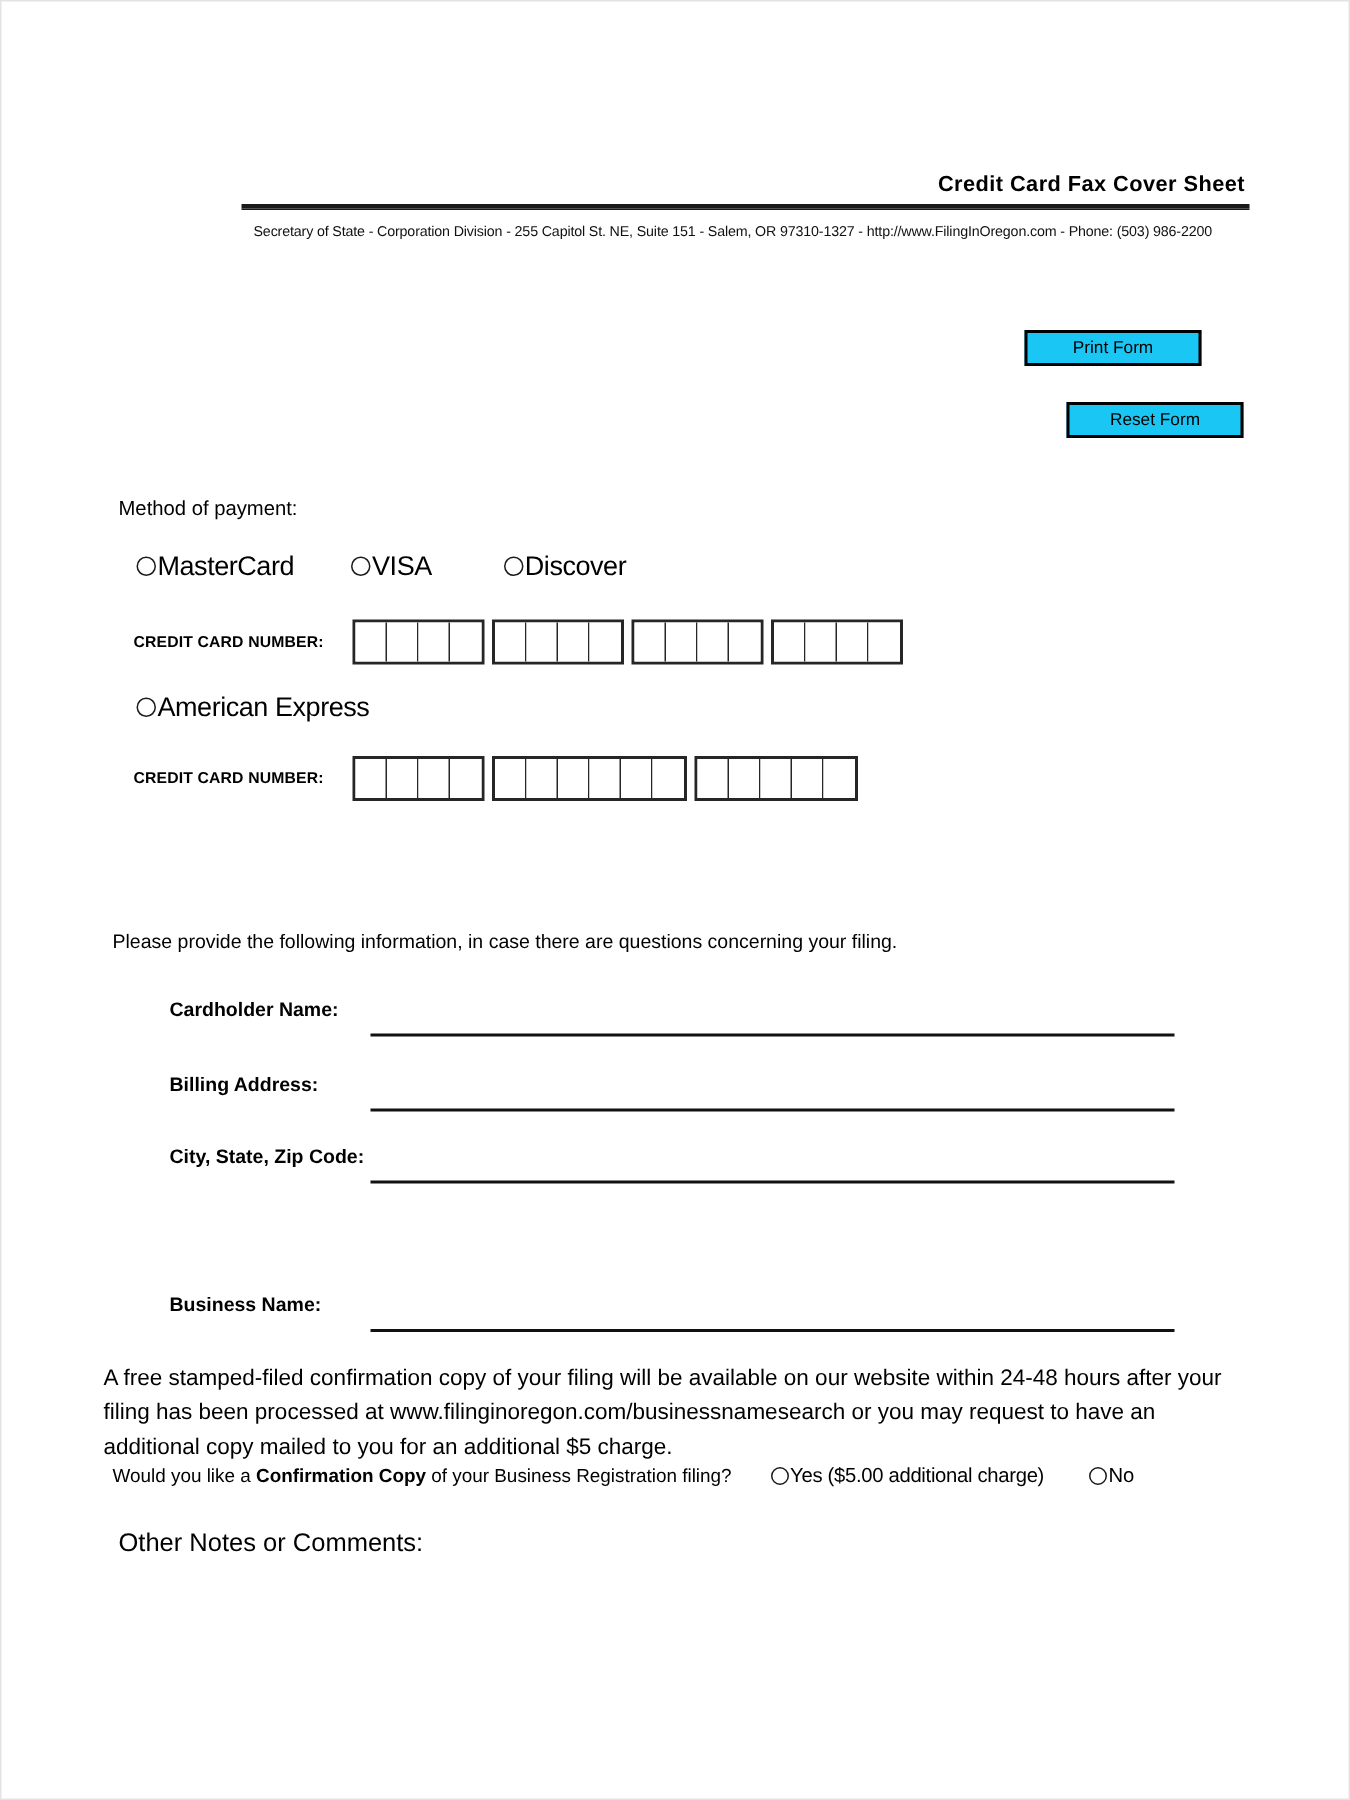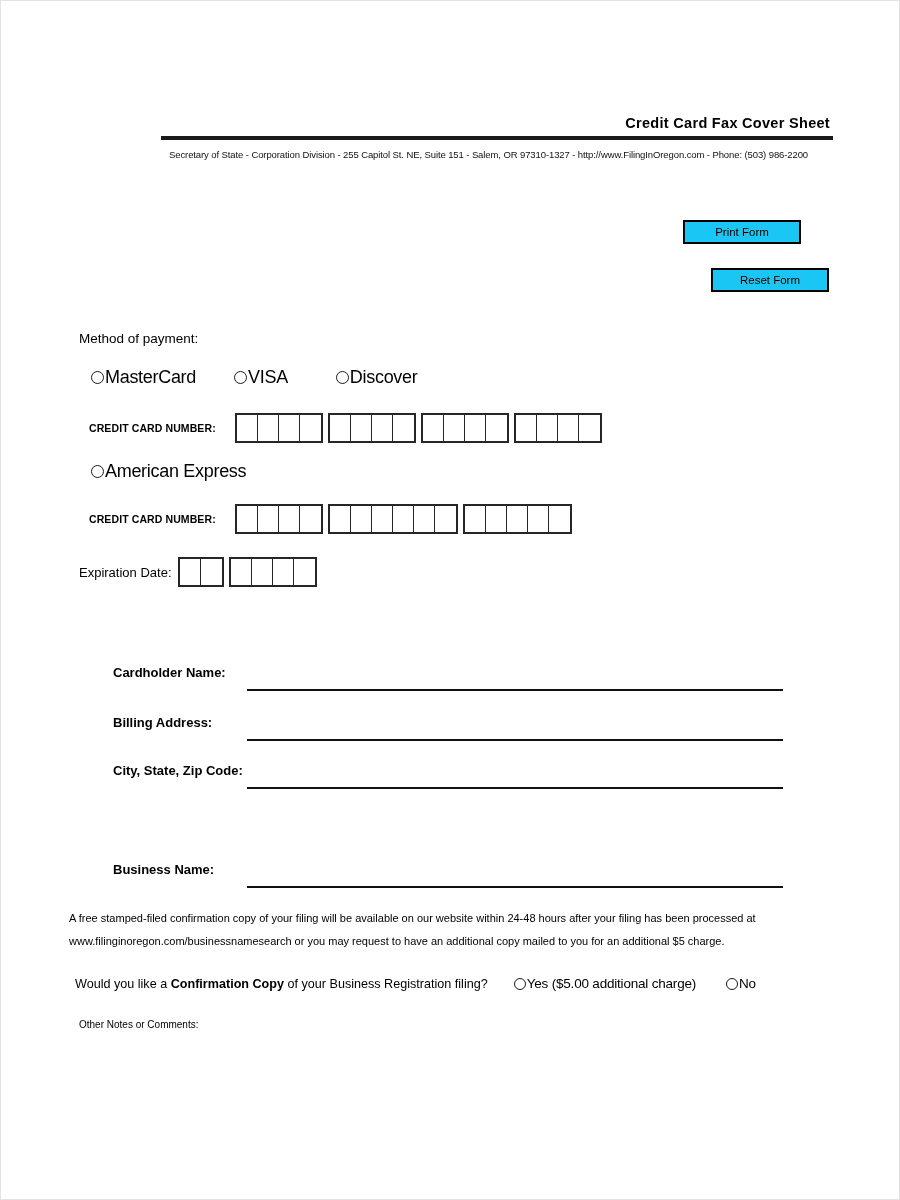--- a/index.html
+++ b/index.html
@@ -292,21 +292,21 @@
   #field-billing    { top: 714px; }
   #field-city       { top: 762px; }
   #field-business   { top: 861px; }
 
   
   .footer-para {
     position: absolute;
     left: 68px;
     top: 906px;
     width: 760px;
-    font-size: 11px;
+    font-size: 15px;
     line-height: 23px;
     font-family: "Liberation Sans", sans-serif;
   }
 
   .conf-row {
     position: absolute;
     left: 74px;
     top: 975px;
     width: 760px;
     display: flex;
@@ -335,21 +335,21 @@
     margin-left: 1px;
     letter-spacing: -0.2px;
   }
   #conf-yes { margin-left: 26px; }
   #conf-no  { margin-left: 30px; }
 
   .notes-label {
     position: absolute;
     left: 78px;
     top: 1018px;
-    font-size: 10px;
+    font-size: 17px;
     font-family: "Liberation Sans", sans-serif;
   }
 </style>
 </head>
 <body>
 
 <div class="page">
 
   <div class="header">
 
@@ -439,36 +439,22 @@
         <span class="box-group">
           <span class="box-cell"></span>
           <span class="box-cell"></span>
           <span class="box-cell"></span>
           <span class="box-cell"></span>
           <span class="box-cell"></span>
         </span>
       </span>
   </div>
 
-  <div class="exp-row">
-    <span class="exp-label">Expiration Date:</span>
-    <span id="exp-boxes" style="display: inline-flex;">
-        <span class="box-group">
-          <span class="box-cell"></span>
-          <span class="box-cell"></span>
-        </span>
-        <span class="box-group">
-          <span class="box-cell"></span>
-          <span class="box-cell"></span>
-          <span class="box-cell"></span>
-          <span class="box-cell"></span>
-        </span>
-      </span>
-  </div>
-
+
+  <div class="instruction">Please provide the following information, in case there are questions concerning your filing.</div>
 
   <div class="field" id="field-cardholder">
     <span class="flabel">Cardholder Name:</span>
     <span class="fline"></span>
   </div>
   <div class="field" id="field-billing">
     <span class="flabel">Billing Address:</span>
     <span class="fline"></span>
   </div>
   <div class="field" id="field-business">

